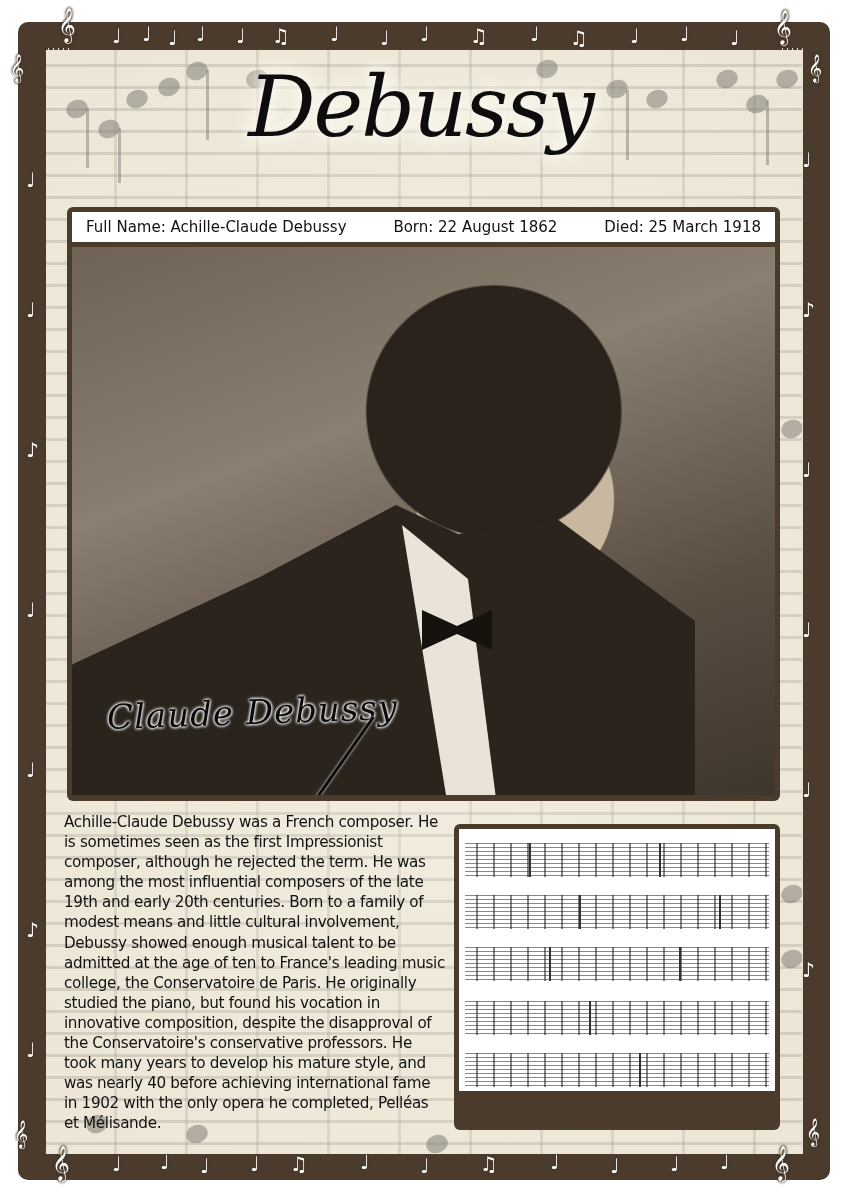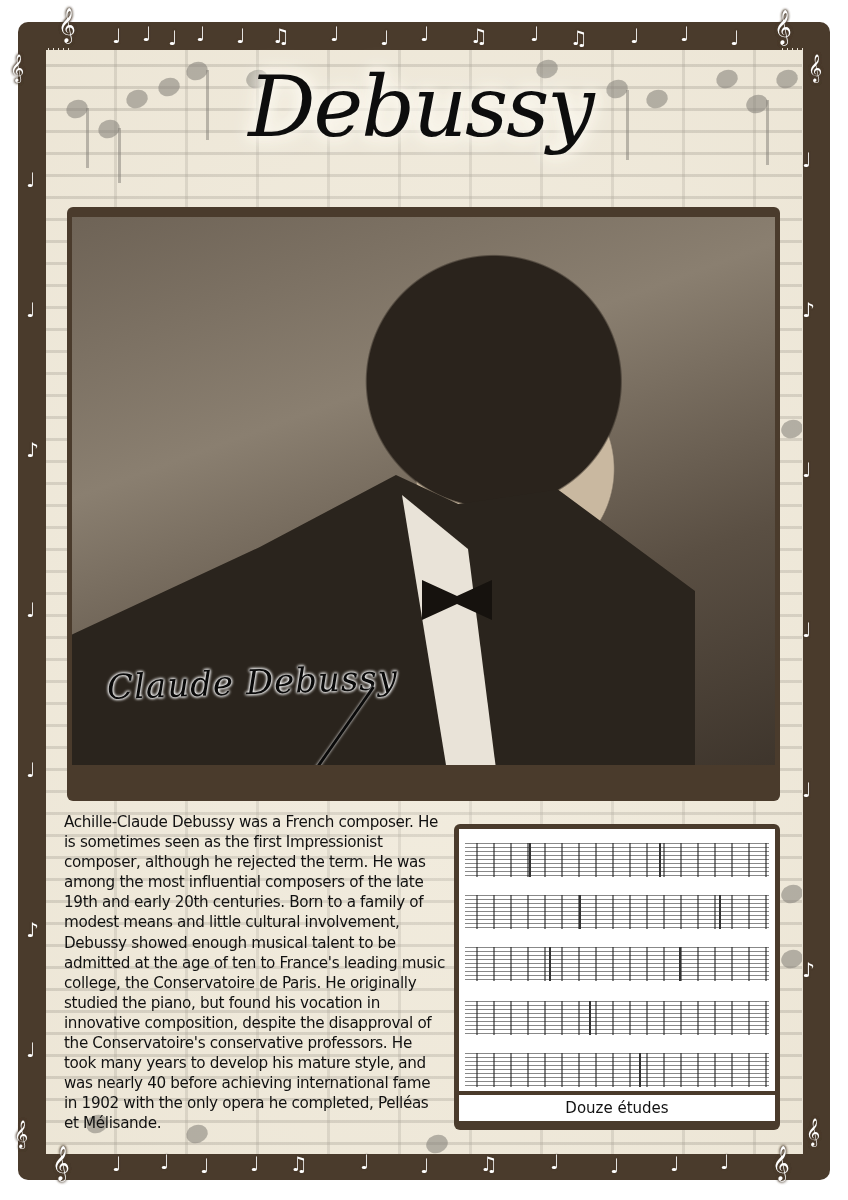--- a/index.html
+++ b/index.html
@@ -204,20 +204,25 @@
 <span class="edge-note" style="left:802px;top:150px">♩</span>
 <span class="edge-note" style="left:802px;top:300px">♪</span>
 <span class="edge-note" style="left:802px;top:460px">♩</span>
 <span class="edge-note" style="left:802px;top:620px">♩</span>
 <span class="edge-note" style="left:802px;top:780px">♩</span>
 <span class="edge-note" style="left:802px;top:960px">♪</span>
 
 <div class="title">Debussy</div>
 
 <div class="info-card">
+  <div class="info-bar">
+    <span>Full Name: Achille-Claude Debussy</span>
+    <span>Born: 22 August 1862</span>
+    <span>Died: 25 March 1918</span>
+  </div>
   <div class="portrait">
     <div class="coat"></div>
     <div class="collar"></div>
     <div class="bowtie"></div>
     <div class="signature">Claude Debussy</div>
     <div class="sig-stroke"></div>
   </div>
 </div>
 
 <p class="bio">Achille-Claude Debussy was a French composer. He is sometimes seen as the first Impressionist composer, although he rejected the term. He was among the most influential composers of the late 19th and early 20th centuries. Born to a family of modest means and little cultural involvement, Debussy showed enough musical talent to be admitted at the age of ten to France's leading music college, the Conservatoire de Paris. He originally studied the piano, but found his vocation in innovative composition, despite the disapproval of the Conservatoire's conservative professors. He took many years to develop his mature style, and was nearly 40 before achieving international fame in 1902 with the only opera he completed, Pelléas et Mélisande.</p>
@@ -236,14 +241,13 @@
     <div class="score-notes" style="top:224px"></div>
     <div class="score-bar" style="left:70px;top:14px;height:34px"></div>
     <div class="score-bar" style="left:200px;top:14px;height:34px"></div>
     <div class="score-bar" style="left:120px;top:66px;height:34px"></div>
     <div class="score-bar" style="left:260px;top:66px;height:34px"></div>
     <div class="score-bar" style="left:90px;top:118px;height:34px"></div>
     <div class="score-bar" style="left:220px;top:118px;height:34px"></div>
     <div class="score-bar" style="left:130px;top:172px;height:34px"></div>
     <div class="score-bar" style="left:180px;top:224px;height:34px"></div>
   </div>
-  <div class="score-caption">Douze études</div>
 </div>
 
 </body></html>

